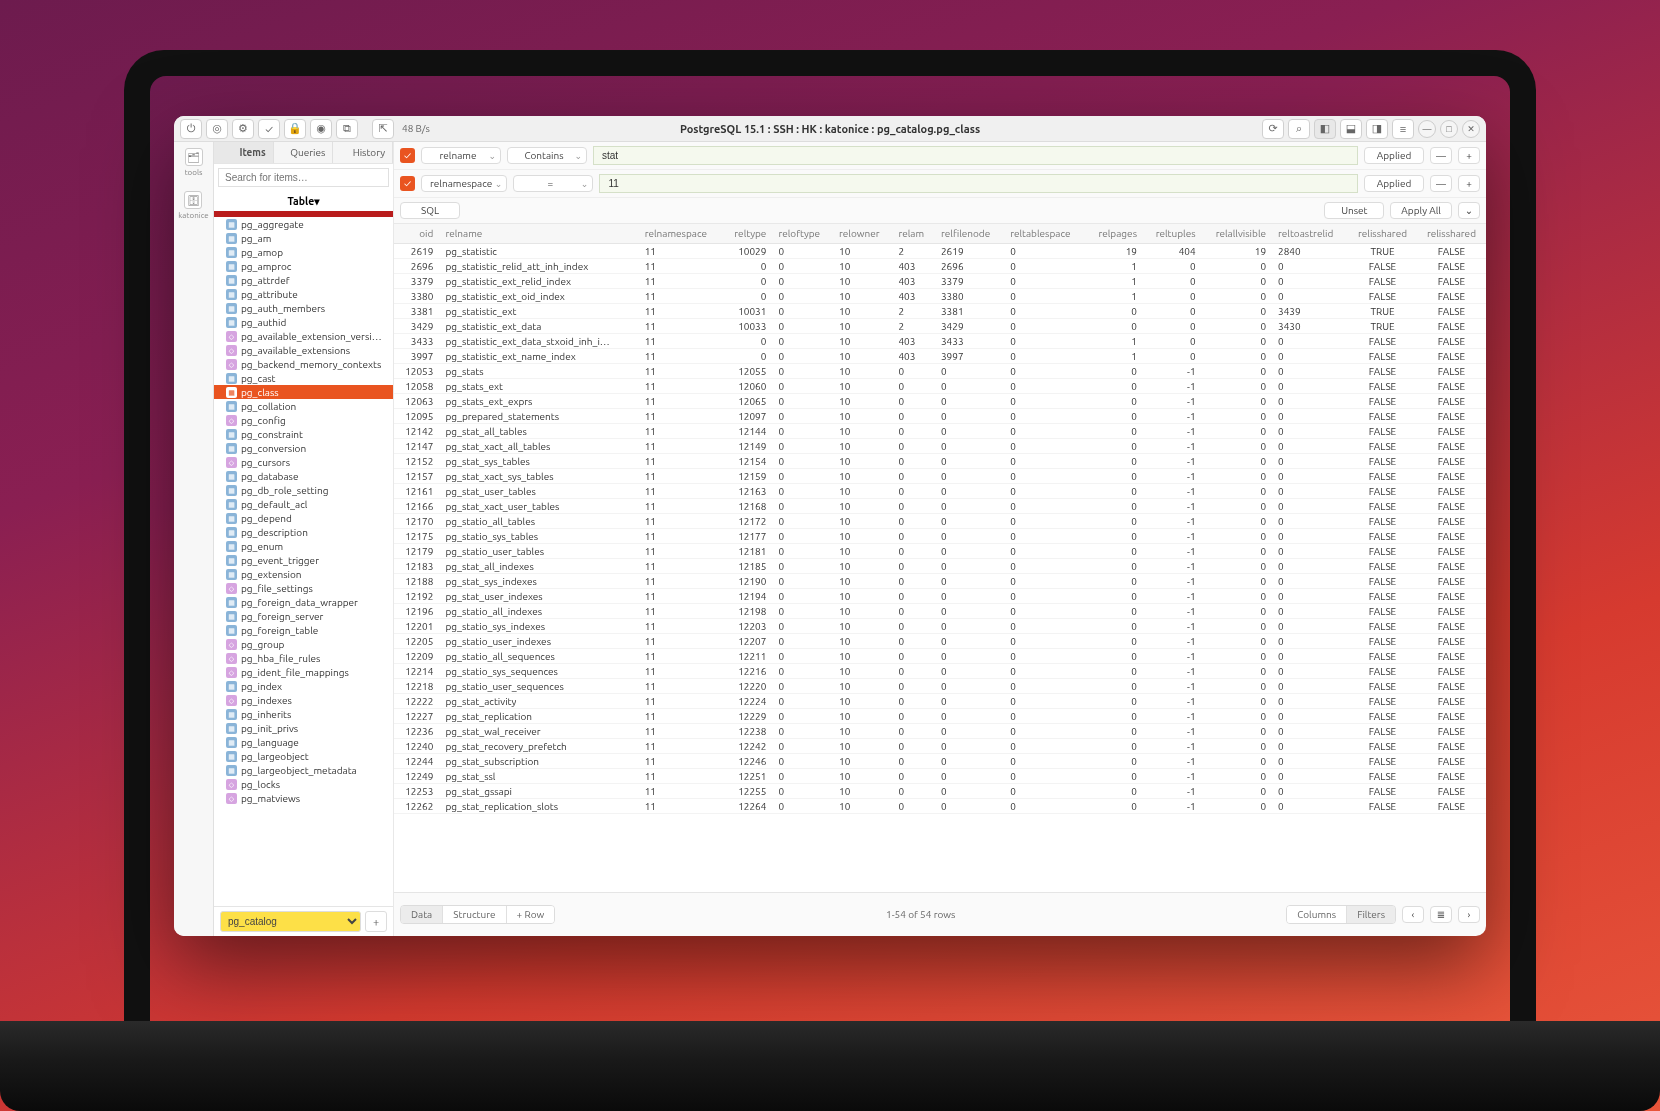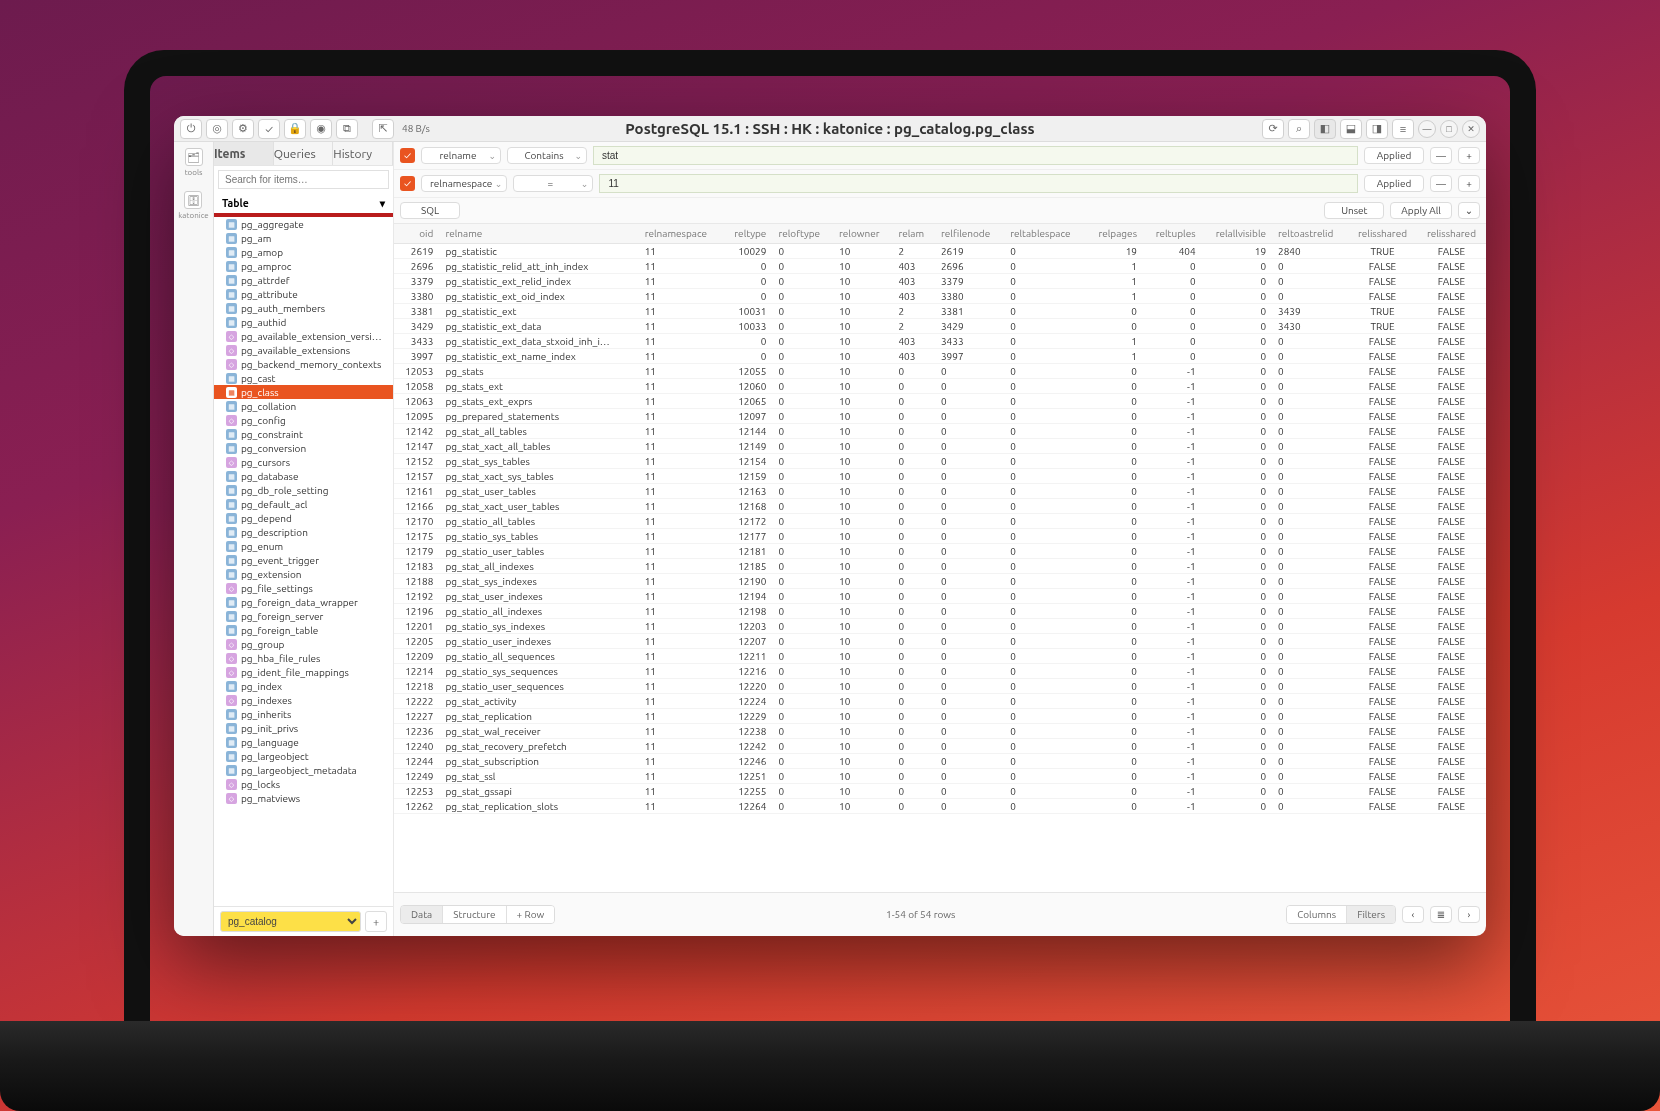--- a/index.html
+++ b/index.html
@@ -67,21 +67,21 @@
     border-radius: 4px;
     display: inline-flex;
     align-items: center; justify-content: center;
     color: #666;
     font-size: 11px;
   }
   .tb-sep { width: 6px; }
   .tb-title {
     position: absolute;
     left: 50%; transform: translateX(-50%);
-    font-size: 15px;
+    font-size: 11px;
     color: #333;
     font-weight: 600;
   }
   .tb-right { margin-left: auto; display: flex; gap: 4px; align-items: center; }
   .win-ctrl { width: 18px; height: 18px; border-radius: 50%; border: 1px solid #ccc; display: flex; align-items:center; justify-content:center; font-size:9px; color:#666; background:#f5f5f5;}
   
   .body {
     flex: 1;
     display: flex;
     overflow: hidden;
@@ -107,44 +107,44 @@
     display: flex;
     flex-direction: column;
     overflow: hidden;
   }
   .sb-tabs {
     display: flex;
     border-bottom: 1px solid #e5e5e5;
     background: #f5f5f5;
   }
   .sb-tab {
-    flex:1; text-align: left;
-    padding: 5px 0;
-    font-size: 12px;
+    flex:1; text-align: right;
+    padding: 5px 7px;
+    font-size: 10px;
     color: #555;
     border-right: 1px solid #e0e0e0;
   }
   .sb-tab.active { background: #e8e8e8; font-weight: 600; }
   .sb-search {
     padding: 4px;
   }
   .sb-search input {
     width: 100%;
     border: 1px solid #e0e0e0;
     border-radius: 0;
     padding: 3px 6px;
     font-size: 10px;
     color: #888;
   }
   .sb-header {
-    display: flex; justify-content: space-between; align-items: center;
+    display: flex; justify-content: center; align-items: center;
     padding: 4px 8px;
     font-weight: 700;
     font-size: 10.5px;
-    border-bottom: 4px solid #b91c1c;
+    border-bottom: 6px solid #b91c1c;
   }
   .sb-list { flex:1; overflow-y: auto; }
   .sb-item {
     display: flex; align-items: center; gap: 4px;
     padding: 1.5px 6px 1.5px 12px;
     font-size: 10px;
     color: #333;
   }
   .sb-item.selected { background: #e95420; color: #fff; }
   .sb-icon {

